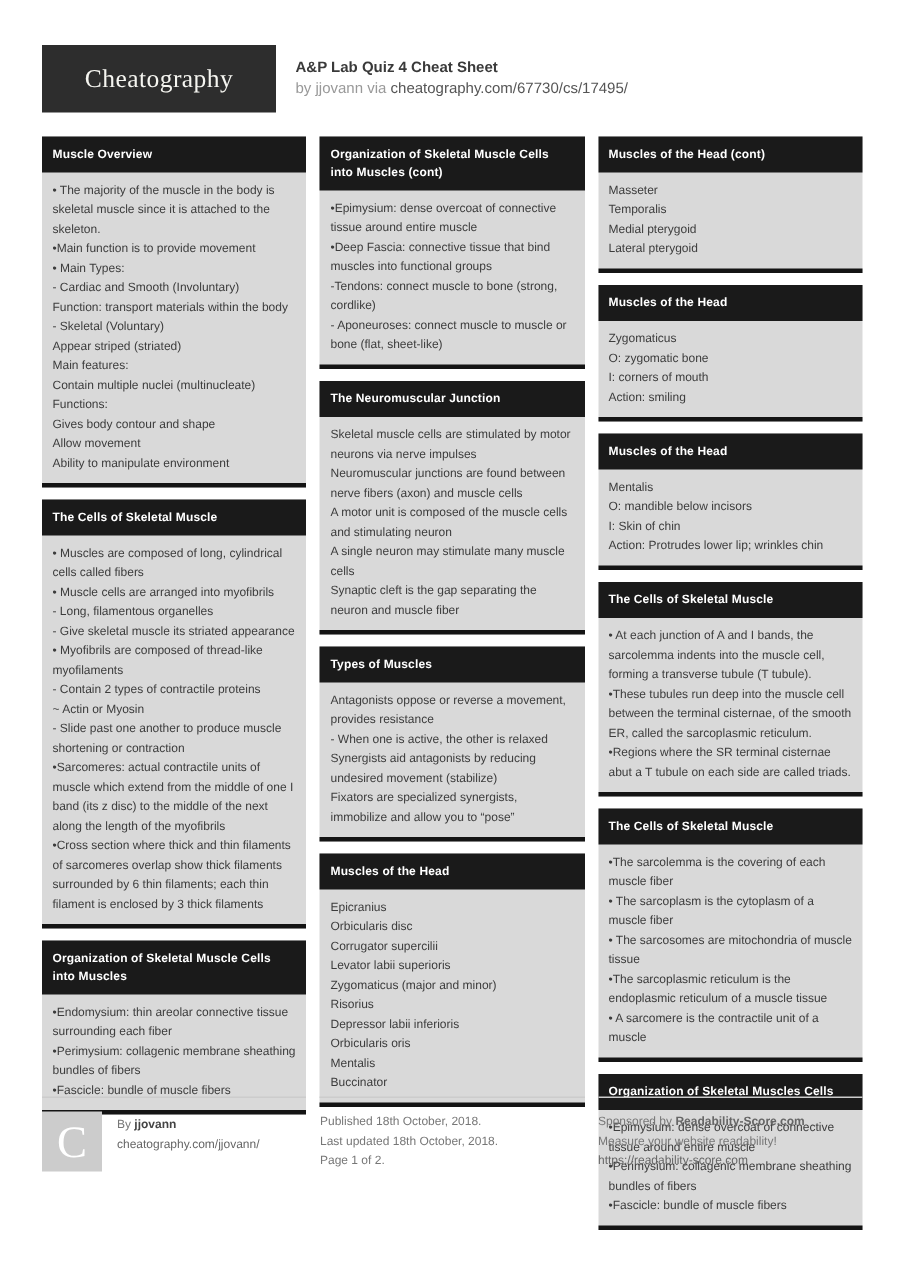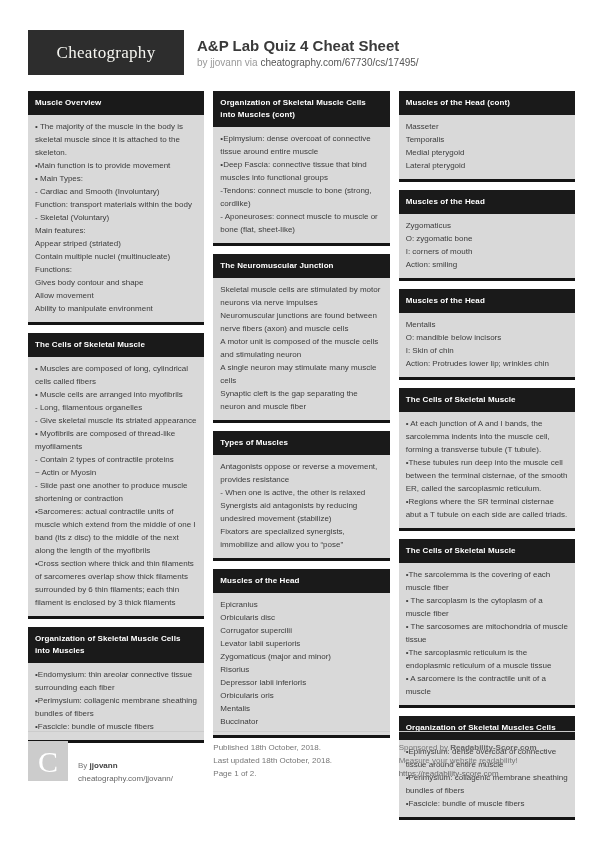--- a/index.html
+++ b/index.html
@@ -10,21 +10,21 @@
   }
   
   .hdr { display:flex; align-items:center; padding:30px 25px 14px 28px; }
   .logo {
     background:#2d2d2d; color:#f5f5f0;
     font-family:"Liberation Serif", serif; font-size:17px;
     width:156px; height:45px; display:flex; align-items:center; justify-content:center;
     letter-spacing:0.3px; cursor:pointer;
   }
   .titles { margin-left:13px; padding-left:0; }
-  .page-title { font-size:15px; font-weight:bold; color:#3a3a3a; margin:0 0 3px 0; }
+  .page-title { font-size:10px; font-weight:bold; color:#3a3a3a; margin:0 0 3px 0; }
   .byline { font-size:10px; color:#999; }
   .byline a { color:#555; text-decoration:none; cursor:pointer; }
   
   .columns { display:flex; gap:9px; padding:2px 25px 0 28px; align-items:flex-start; }
   .col { flex:1; display:flex; flex-direction:column; gap:8px; min-width:0; }
   .block { background:#d9d9d9; border-bottom:3px solid #141414; }
   .block-title {
     background:#1a1a1a; color:#ffffff; font-size:8px; font-weight:bold;
     margin:0; padding:6px 7px; line-height:1.5; letter-spacing:0.1px;
   }
@@ -36,21 +36,21 @@
     display:flex; gap:9px; align-items:flex-start;
   }
   .ftr-cell { flex:1; border-top:1px solid #cccccc; padding-top:9px;
     font-size:8px; color:#777; line-height:13px; min-width:0; }
   .ftr-left { display:flex; }
   .avatar {
     width:40px; height:40px; background:#cccccc; color:#ffffff;
     font-family:"Liberation Serif", serif; font-size:30px;
     display:flex; align-items:center; justify-content:center; flex:0 0 40px;
   }
-  .ftr-left .who { margin-left:10px; padding-top:18px; }
+  .ftr-left .who { margin-left:10px; padding-top:2px; }
   .ftr b { color:#444; }
   .ftr a { color:#666; text-decoration:none; cursor:pointer; }
 </style>
 </head>
 <body>
 
 <div class="page">
 
   <div class="hdr">
     <div class="logo">Cheatography</div>
@@ -66,22 +66,22 @@
       <div class="col">
         <section class="block">
           <h2 class="block-title">Muscle Overview</h2>
           <div class="block-body">
             <div class="line">• The majority of the muscle in the body is skeletal muscle since it is attached to the skeleton.</div>
             <div class="line">•Main function is to provide movement</div>
             <div class="line">• Main Types:</div>
             <div class="line">- Cardiac and Smooth (Involuntary)</div>
             <div class="line">Function: transport materials within the body</div>
             <div class="line">- Skeletal (Voluntary)</div>
+            <div class="line">Appear striped (striated)</div>
             <div class="line">Main features:</div>
-            <div class="line">Appear striped (striated)</div>
             <div class="line">Contain multiple nuclei (multinucleate)</div>
             <div class="line">Functions:</div>
             <div class="line">Gives body contour and shape</div>
             <div class="line">Allow movement</div>
             <div class="line">Ability to manipulate environment</div>
           </div>
         </section>
         <section class="block">
           <h2 class="block-title">The Cells of Skeletal Muscle</h2>
           <div class="block-body">

